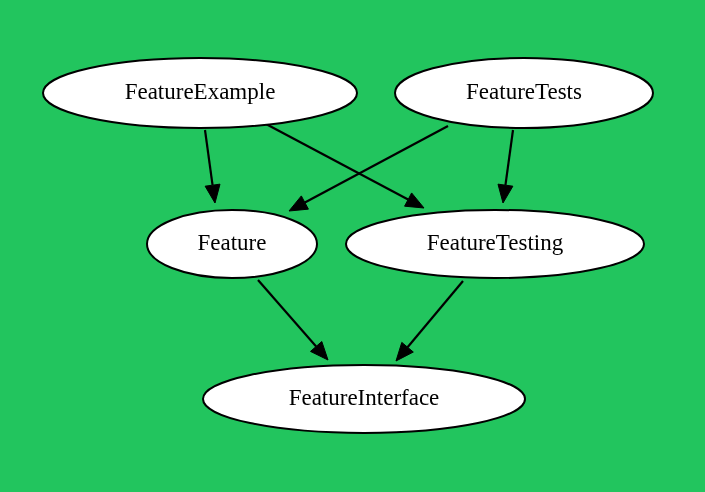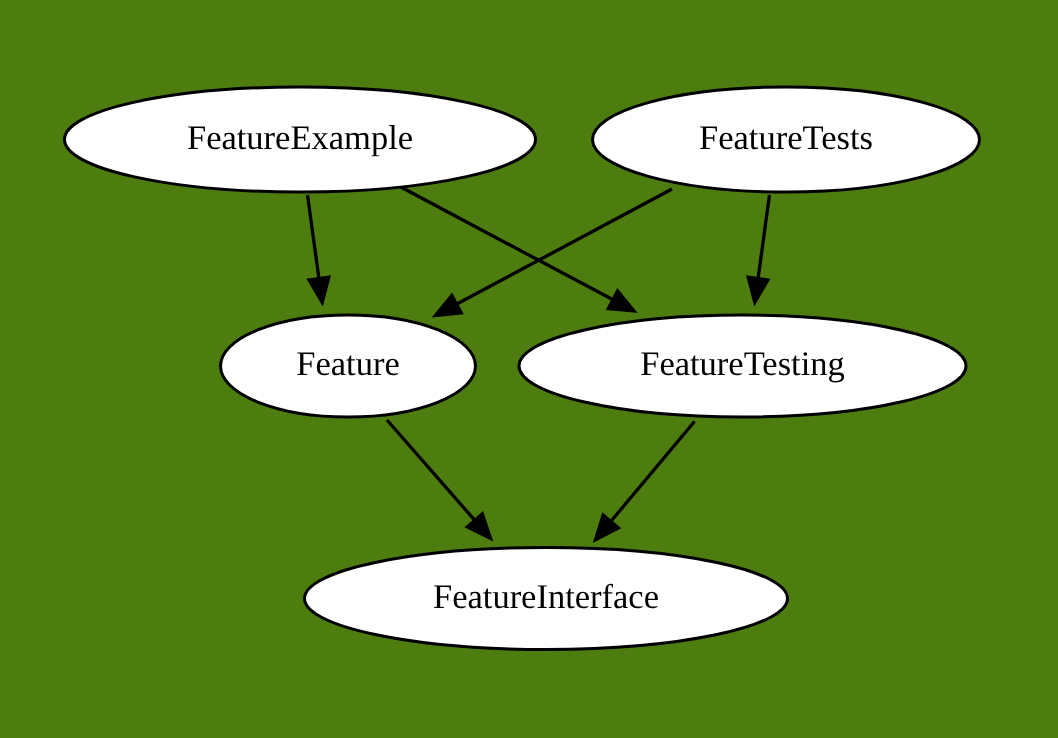--- a/index.html
+++ b/index.html
@@ -4,21 +4,21 @@
 <style>
   html, body {
     margin: 0;
     padding: 0;
     background: #ffffff;
   }
   #canvas {
     position: relative;
     width: 705px;
     height: 492px;
-    background: #4d7c0f;
+    background: #22c55e;
     overflow: hidden;
     font-family: "Liberation Serif", "DejaVu Serif", serif;
   }
   #graph-svg {
     display: block;
     width: 705px;
     height: 492px;
   }
   .node-ellipse {
     fill: #ffffff;

